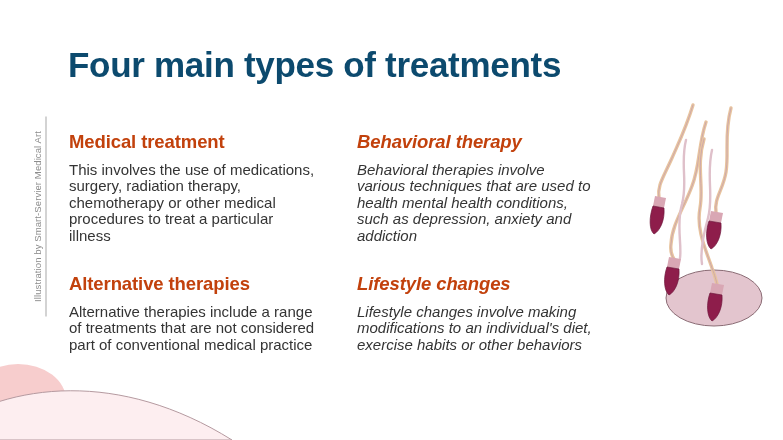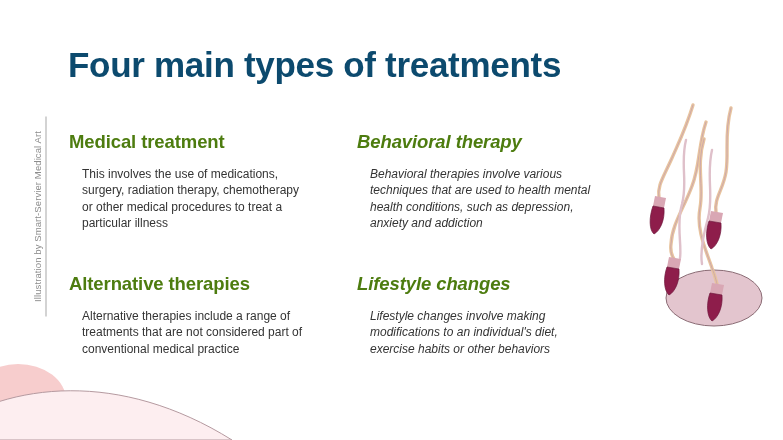--- a/index.html
+++ b/index.html
@@ -65,30 +65,30 @@
     width: 250px;
   }
   .block.col1 { left: 69px; }
   .block.col2 { left: 357px; font-style: italic; }
   .block.row1 { top: 131px; }
   .block.row2 { top: 273px; }
 
   .block-heading {
     font-size: 18.5px;
     font-weight: bold;
-    color: #4d7c0f;
+    color: #c2410c;
     line-height: 22px;
     letter-spacing: -0.1px;
     margin: 0 0 9px 0;
   }
   .block-body {
-    font-size: 12px;
+    font-size: 15px;
     color: #343434;
     line-height: 16.4px;
-    margin: 13px;
+    margin: 0;
     max-width: 246px;
   }
   .block.col2 .block-body { max-width: 238px; }
 </style>
 </head>
 <body>
 
 <div class="slide">
 
   <svg class="deco-layer" viewBox="0 0 783 440" width="783" height="440" xmlns="http://www.w3.org/2000/svg">

